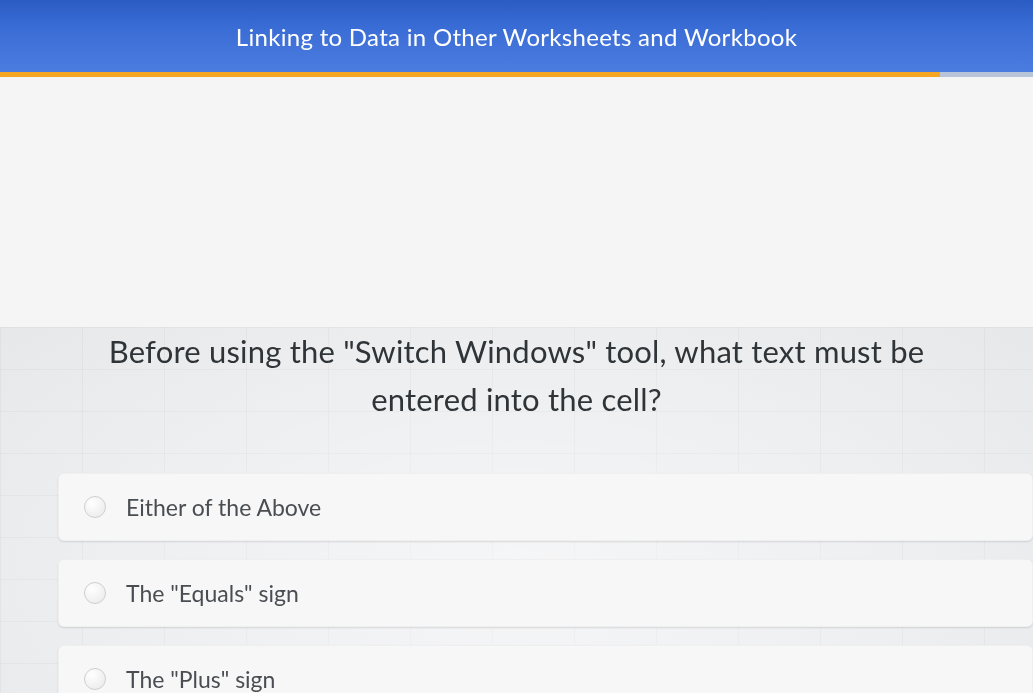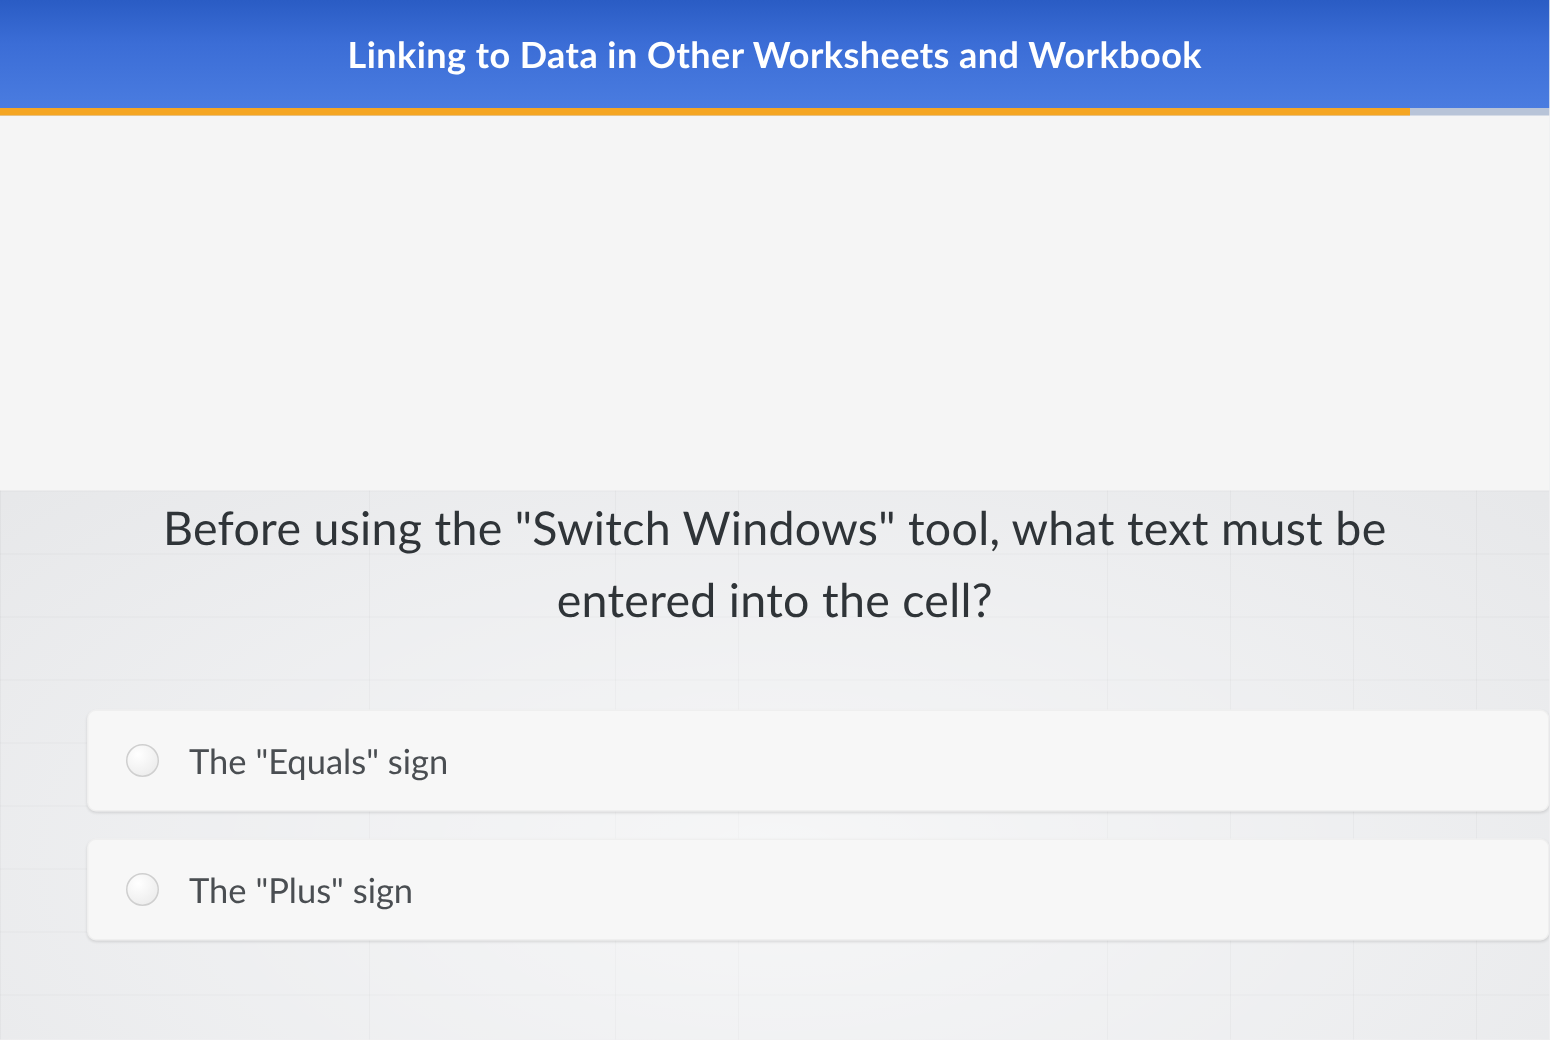--- a/index.html
+++ b/index.html
@@ -19,21 +19,21 @@
       height: 72px;
       background: linear-gradient(180deg, #2a5cc4 0%, #3b6dd6 40%, #4a7ce0 100%);
       display: flex;
       align-items: center;
       justify-content: center;
       position: relative;
     }
     .header-title {
       color: #ffffff;
       font-size: 24px;
-      font-weight: 700;
+      font-weight: 400;
       letter-spacing: 0.3px;
     }
     .progress-track {
       width: 100%;
       height: 5px;
       background: #b8c4d8;
       position: relative;
     }
     .progress-fill {
       height: 100%;
@@ -111,20 +111,24 @@
 <div class="progress-track">
   <div class="progress-fill" style="width:91%"></div>
 </div>
 
 <div class="content">
   <div class="question-text">Before using the "Switch Windows" tool, what text must be entered into the cell?</div>
 
   <div class="options">
     <div class="option">
       <span class="radio"></span>
+      <span class="option-label">Either of the Above</span>
+    </div>
+    <div class="option">
+      <span class="radio"></span>
       <span class="option-label">The "Equals" sign</span>
     </div>
     <div class="option">
       <span class="radio"></span>
       <span class="option-label">The "Plus" sign</span>
     </div>
   </div>
 </div>
 
 </body></html>

